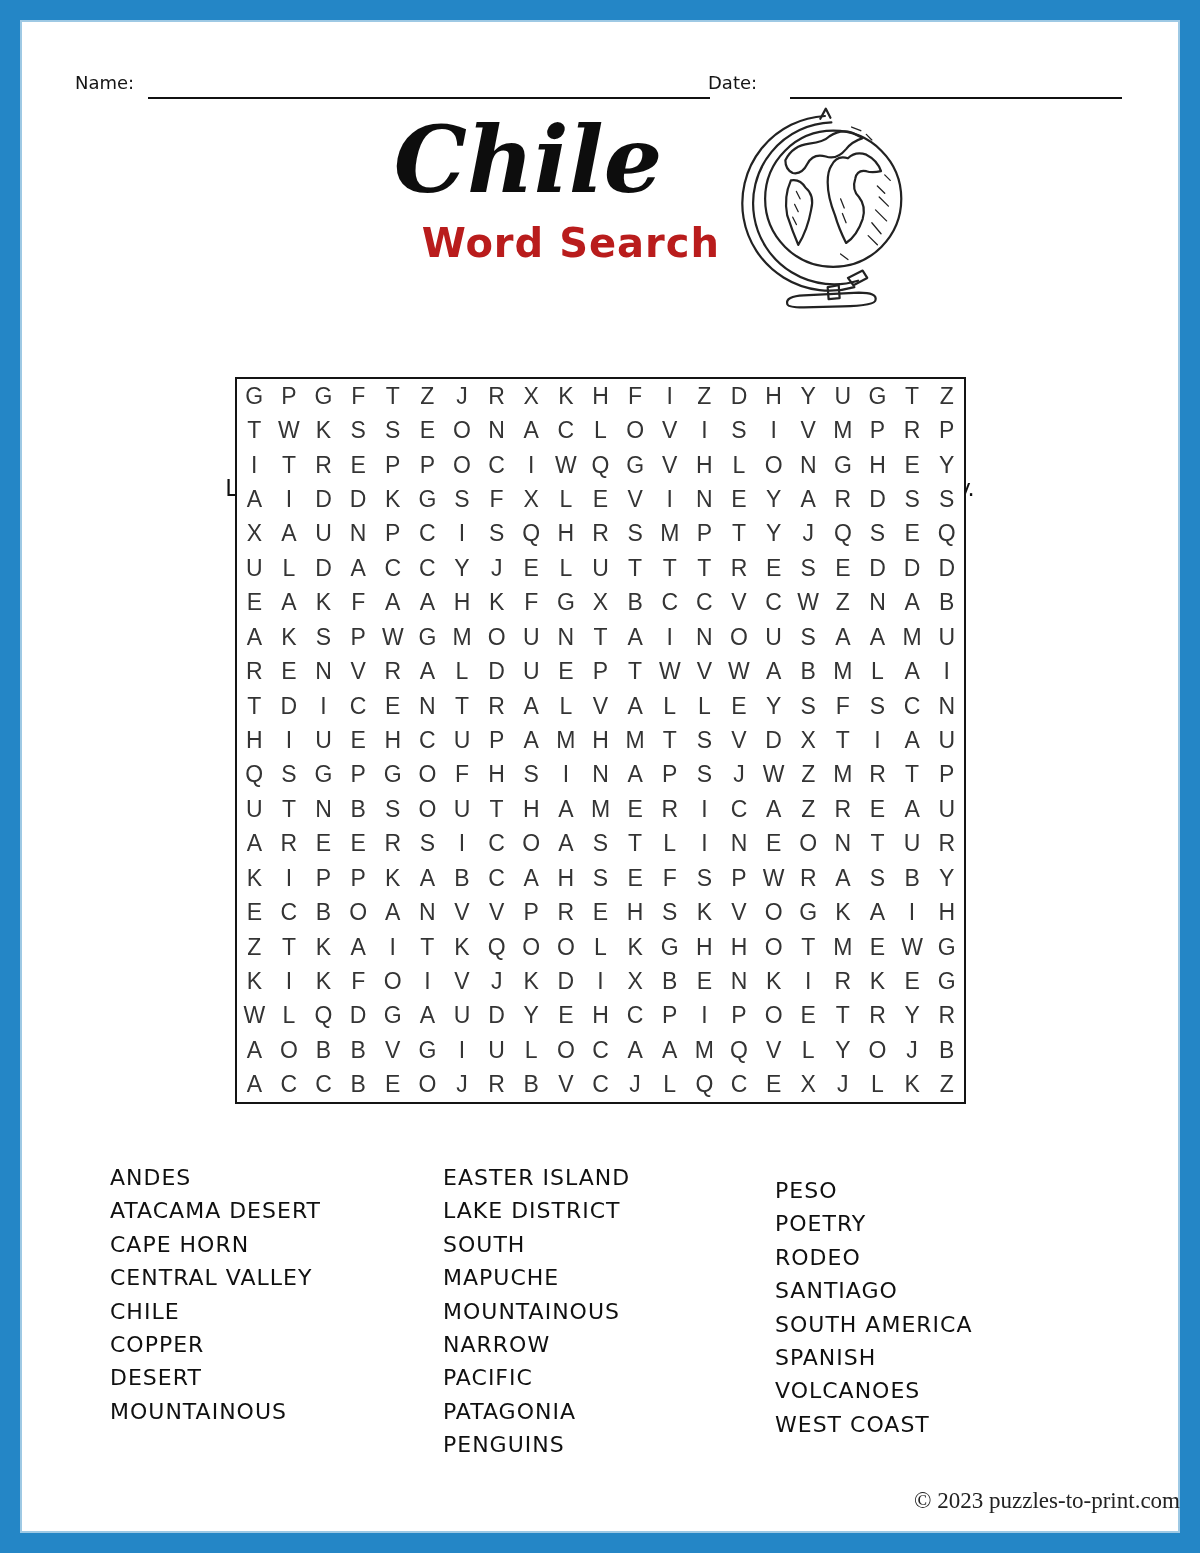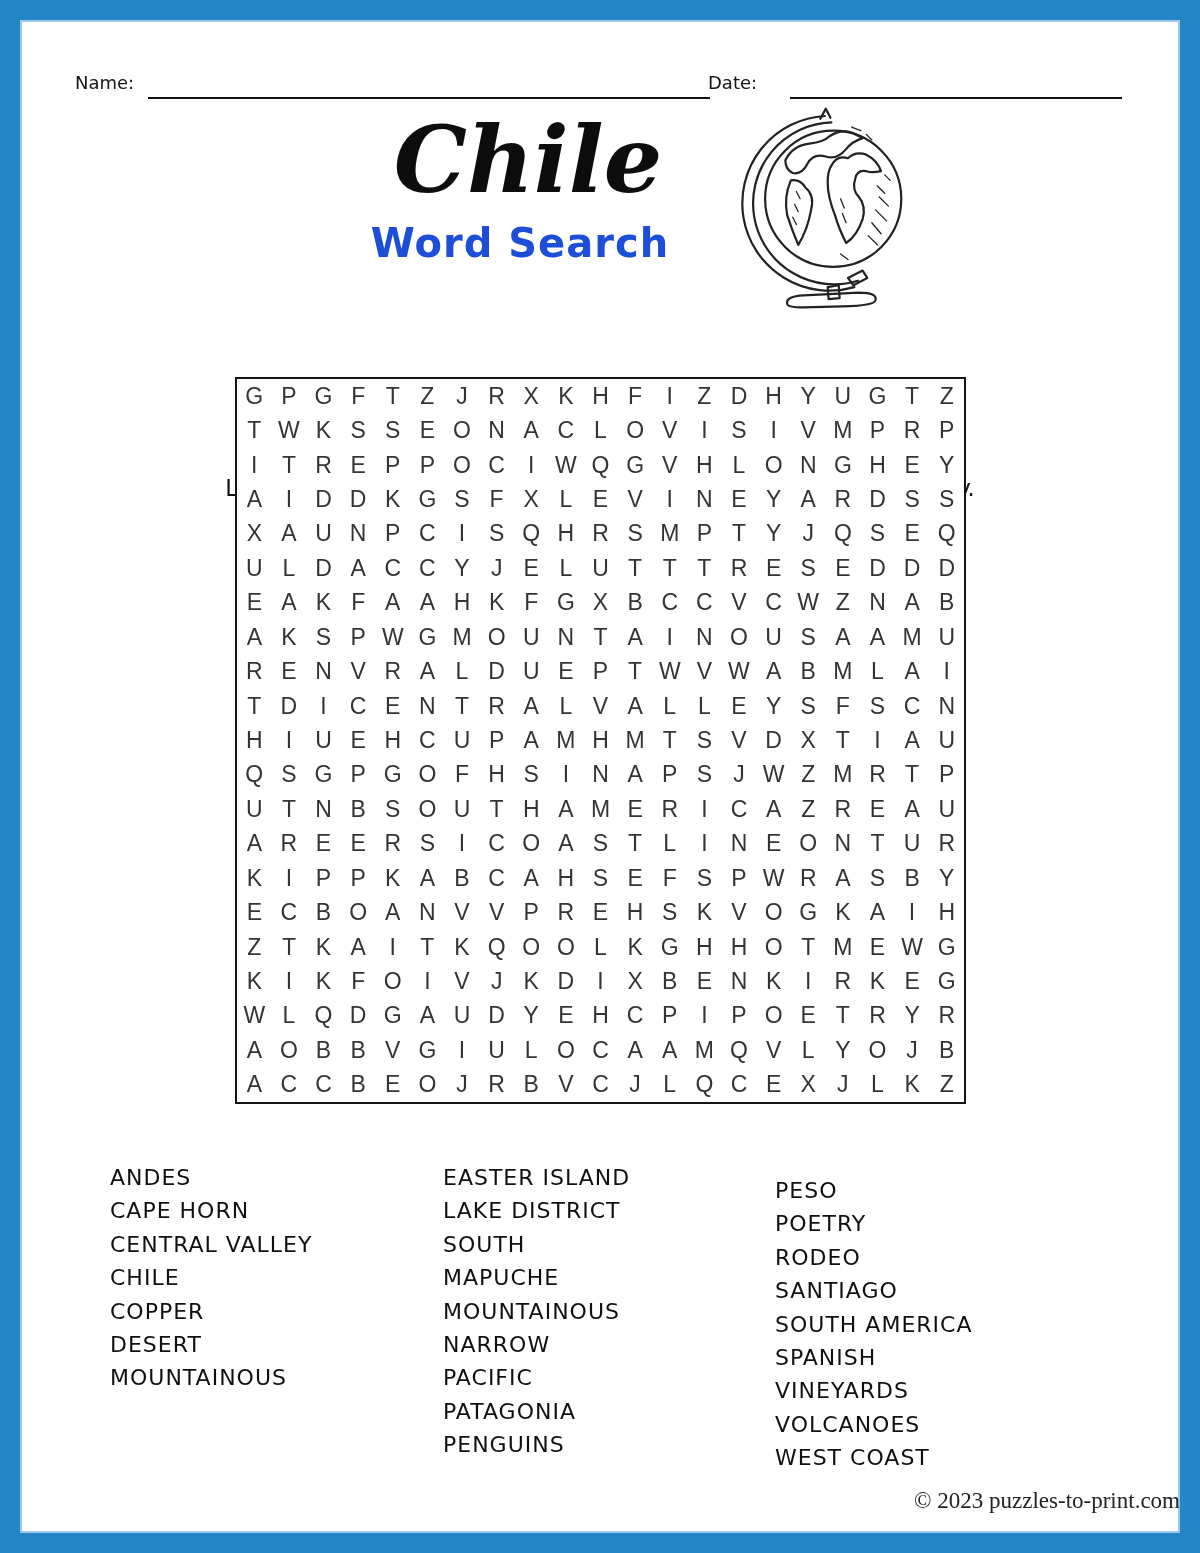--- a/index.html
+++ b/index.html
@@ -18,22 +18,22 @@
   
   .hdr-label{position:absolute;font-size:18px;color:#151515;}
   .blank-line{position:absolute;height:0;border-bottom:2px solid #111;}
   
   .title{
     position:absolute;left:308px;top:92px;width:400px;text-align:center;
     font-family:"DejaVu Serif",serif;font-style:italic;font-weight:600;
     font-size:92px;line-height:1.05;color:#0d0d0d;
   }
   .subtitle{
-    position:absolute;left:300px;top:200px;width:400px;text-align:center;
-    font-size:40px;font-weight:700;letter-spacing:1px;color:#1d4ed8;
+    position:absolute;left:300px;top:200px;width:400px;text-align:right;
+    font-size:40px;font-weight:700;letter-spacing:1px;color:#b91c1c;
   }
   .globe{position:absolute;left:712px;top:84px;width:184px;height:208px;}
   
   .directions{
     position:absolute;left:0;top:287px;width:1160px;text-align:center;
     font-size:22.5px;line-height:33px;color:#101010;white-space:pre-wrap;
   }
   
   .ws-grid{
     position:absolute;left:215px;top:357px;width:727px;height:723px;
@@ -544,20 +544,21 @@
       <div class="cell">E</div>
       <div class="cell">X</div>
       <div class="cell">J</div>
       <div class="cell">L</div>
       <div class="cell">K</div>
       <div class="cell">Z</div>
     </div>
 
   <div class="word-col word-col-1">
       <div class="word">ANDES</div>
+      <div class="word">ATACAMA DESERT</div>
       <div class="word">CAPE HORN</div>
       <div class="word">CENTRAL VALLEY</div>
       <div class="word">CHILE</div>
       <div class="word">COPPER</div>
       <div class="word">DESERT</div>
       <div class="word">MOUNTAINOUS</div>
     </div>
   <div class="word-col word-col-2">
       <div class="word">EASTER ISLAND</div>
       <div class="word">LAKE DISTRICT</div>
@@ -569,20 +570,19 @@
       <div class="word">PATAGONIA</div>
       <div class="word">PENGUINS</div>
     </div>
   <div class="word-col word-col-3">
       <div class="word">PESO</div>
       <div class="word">POETRY</div>
       <div class="word">RODEO</div>
       <div class="word">SANTIAGO</div>
       <div class="word">SOUTH AMERICA</div>
       <div class="word">SPANISH</div>
-      <div class="word">VINEYARDS</div>
       <div class="word">VOLCANOES</div>
       <div class="word">WEST COAST</div>
     </div>
 
   <div class="footer">© 2023 puzzles-to-print.com</div>
 
 </div>
 
 </body></html>

